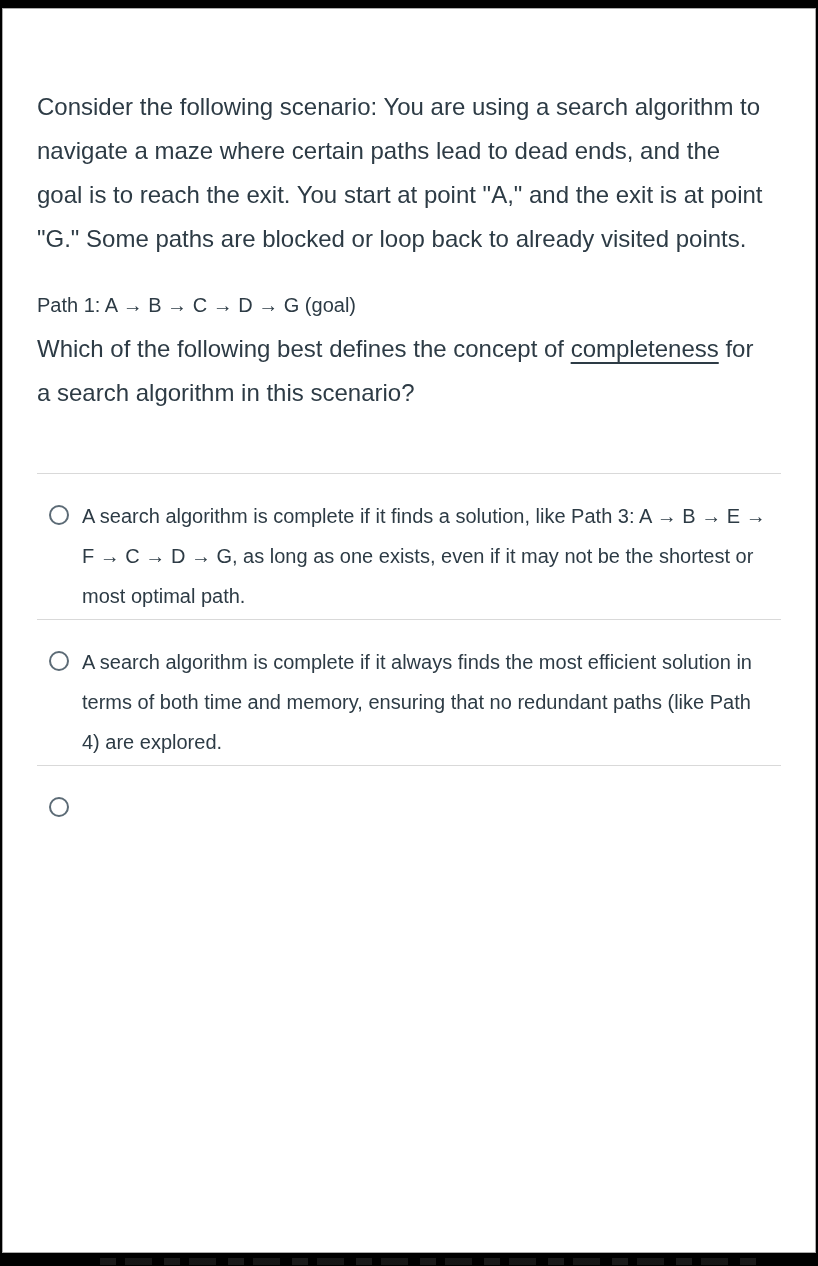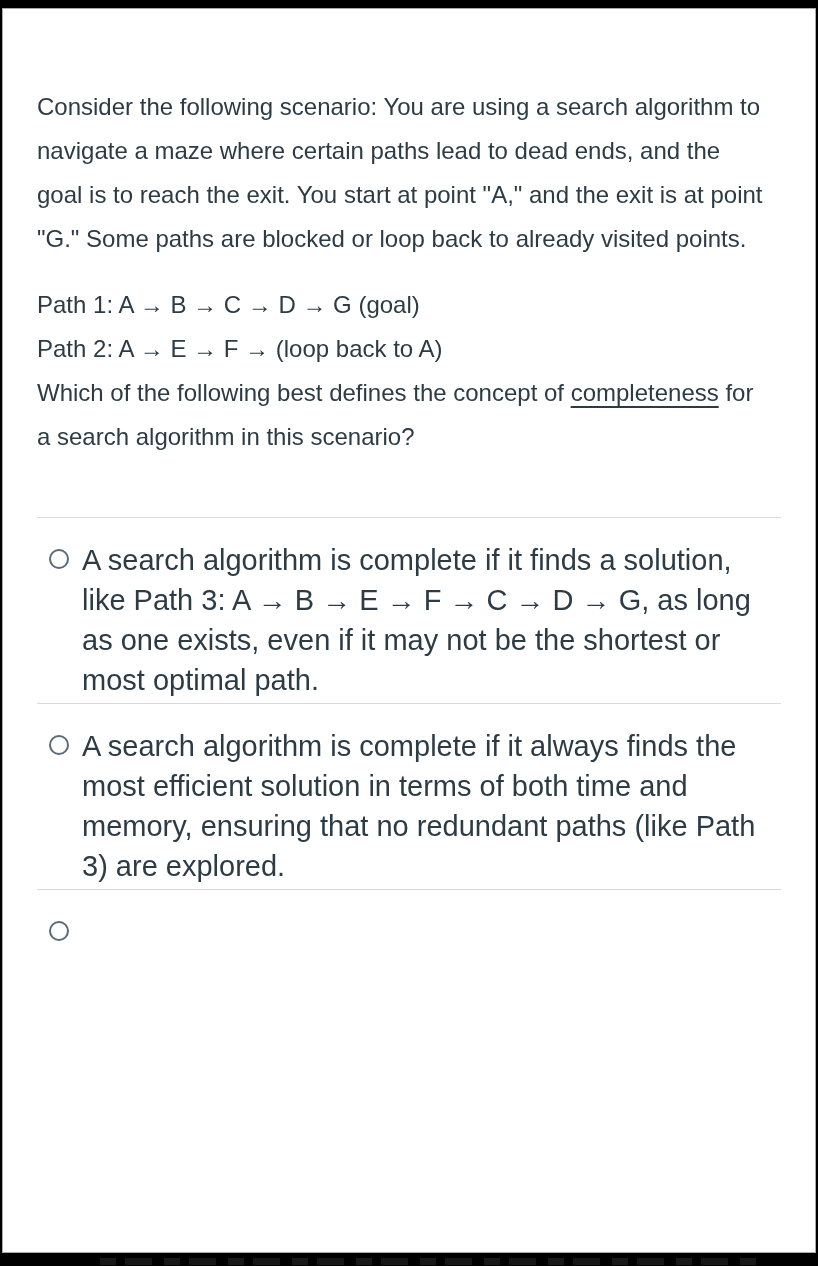--- a/index.html
+++ b/index.html
@@ -25,21 +25,21 @@
   }
   .question-intro {
     color: #2D3B45;
     font-size: 24px;
     line-height: 44px;
     max-width: 726px;
     margin-bottom: 22px;
   }
   .path-line {
     color: #2D3B45;
-    font-size: 24px;
+    font-size: 20px;
     line-height: 44px;
   }
   .question-prompt {
     color: #2D3B45;
     font-size: 24px;
     line-height: 44px;
     max-width: 726px;
   }
   .question-prompt .emph {
     text-decoration: underline;
@@ -59,21 +59,21 @@
     flex: 0 0 auto;
     width: 20px; height: 20px;
     border: 2px solid #5c6b76;
     border-radius: 50%;
     background: #fff;
     margin: 9px 13px 0 12px;
     cursor: pointer;
   }
   .option-text {
     color: #2D3B45;
-    font-size: 29px;
+    font-size: 20px;
     line-height: 40px;
     max-width: 692px;
   }
   .clipped-row {
     position: absolute;
     left: 0; right: 0; bottom: 0;
     height: 13px;
     background: #000;
   }
   .clipped-marks {
@@ -89,35 +89,34 @@
 </head>
 <body>
 
 <div class="viewport">
   <div class="card">
 
     <p class="question-intro">Consider the following scenario: You are using a search algorithm to navigate a maze where certain paths lead to dead ends, and the goal is to reach the exit. You start at point "A," and the exit is at point "G." Some paths are blocked or loop back to already visited points.</p>
 
     <div>
       <div class="path-line">Path 1: A → B → C → D → G (goal)</div>
-      <div class="path-line">Path 2: A → E → F → (loop back to A)</div>
     </div>
 
     <p class="question-prompt"><span>Which of the following best defines the concept of </span><span class="emph">completeness</span><span> for a search algorithm in this scenario?</span></p>
 
     <div class="options">
 
       <div class="option">
         <span class="radio"></span>
         <span class="option-text">A search algorithm is complete if it finds a solution, like Path 3: A → B → E → F → C → D → G, as long as one exists, even if it may not be the shortest or most optimal path.</span>
       </div>
 
       <div class="option">
         <span class="radio"></span>
-        <span class="option-text">A search algorithm is complete if it always finds the most efficient solution in terms of both time and memory, ensuring that no redundant paths (like Path 3) are explored.</span>
+        <span class="option-text">A search algorithm is complete if it always finds the most efficient solution in terms of both time and memory, ensuring that no redundant paths (like Path 4) are explored.</span>
       </div>
 
       <div class="option">
         <span class="radio"></span>
       </div>
 
 
     </div>
   </div>
 

